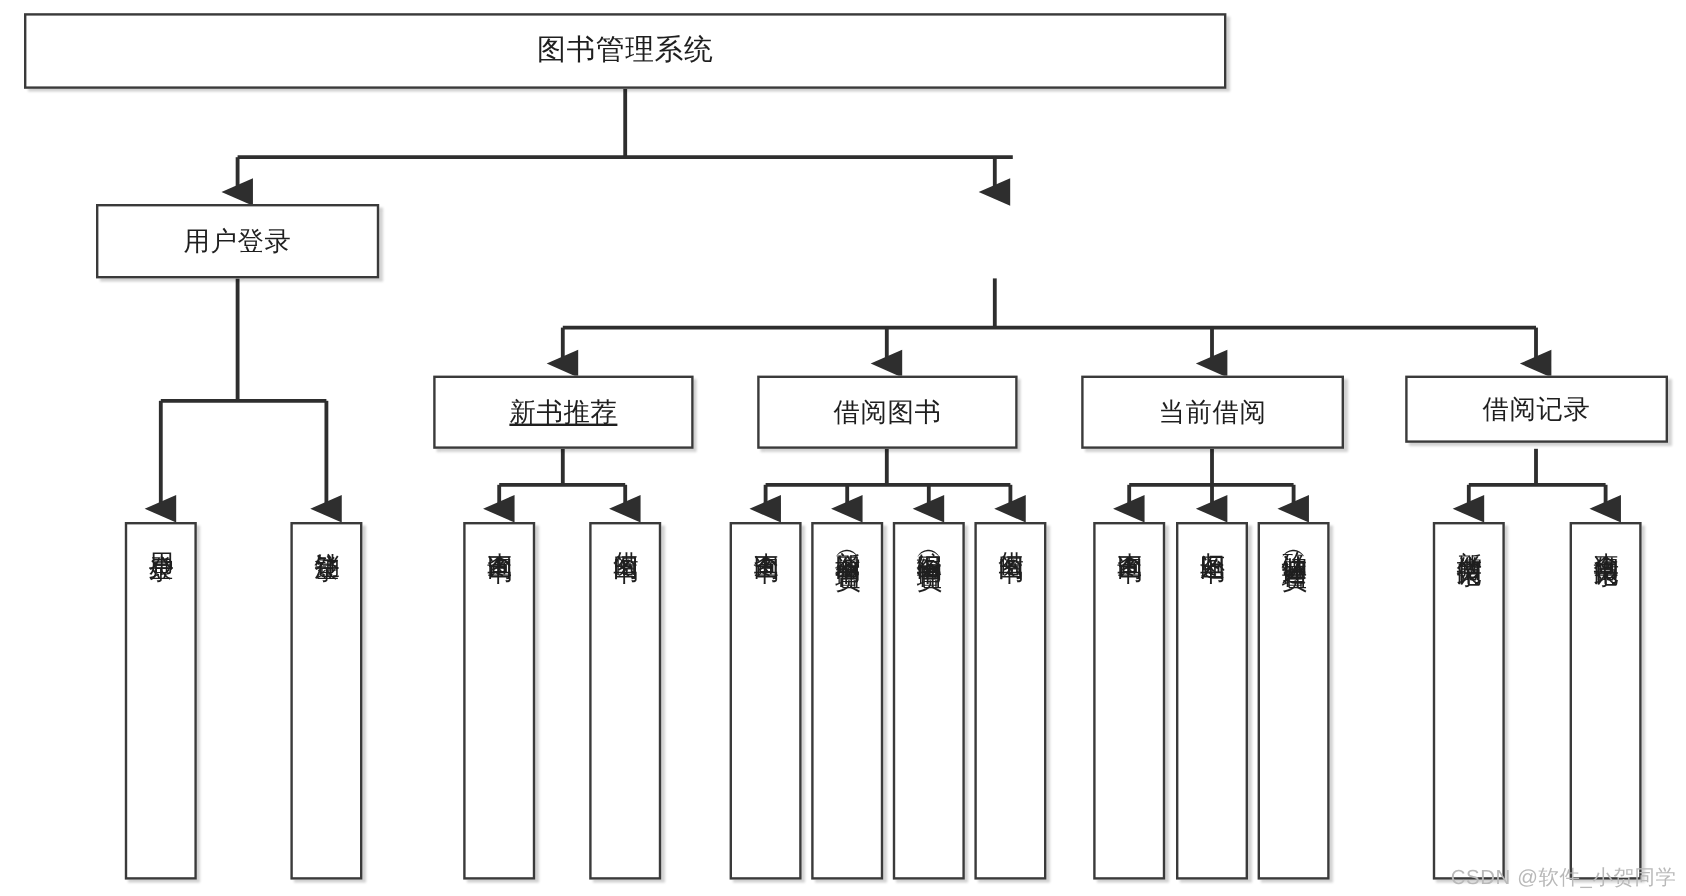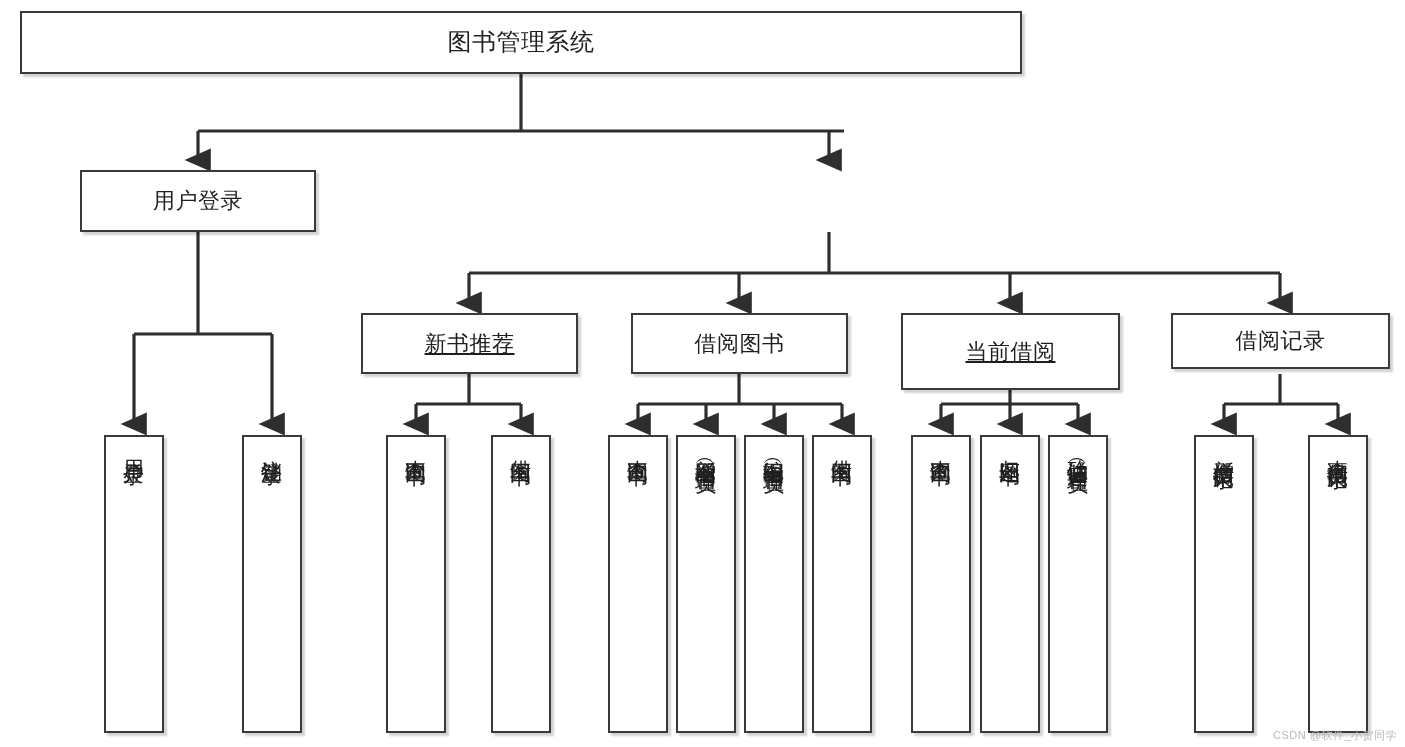--- a/index.html
+++ b/index.html
@@ -57,21 +57,21 @@
     white-space: nowrap;
     margin: 0 auto;
   }
   #root-node .label {
     font-size: 24px;
   }
   #watermark {
     position: absolute;
     right: 8px;
     bottom: 4px;
-    font-size: 11px;
+    font-size: 17px;
     color: #b9b9b9;
     letter-spacing: 0.5px;
     user-select: none;
     white-space: nowrap;
     margin-left: 12px;
   }
 </style>
 </head>
 <body>
 
@@ -134,21 +134,21 @@
   <div class="node horiz" style="left:80px; top:170px; width:236px; height:62px;">
     <span class="label">用户登录</span>
   </div>
 
   <div class="node horiz" style="left:361px; top:313px; width:217px; height:61px;text-decoration:underline;">
     <span class="label">新书推荐</span>
   </div>
   <div class="node horiz" style="left:631px; top:313px; width:217px; height:61px;">
     <span class="label">借阅图书</span>
   </div>
-  <div class="node horiz" style="left:901px; top:313px; width:219px; height:77px;text-decoration:underline;">
+  <div class="node horiz" style="left:901px; top:313px; width:219px; height:61px;">
     <span class="label">当前借阅</span>
   </div>
   <div class="node horiz" style="left:1171px; top:313px; width:219px; height:56px;">
     <span class="label">借阅记录</span>
   </div>
 
   <div class="node vert" style="left:104px; top:435px; width:60px; height:298px;">
     <span class="label">用户登录</span>
   </div>
   <div class="node vert" style="left:242px; top:435px; width:60px; height:298px;">

